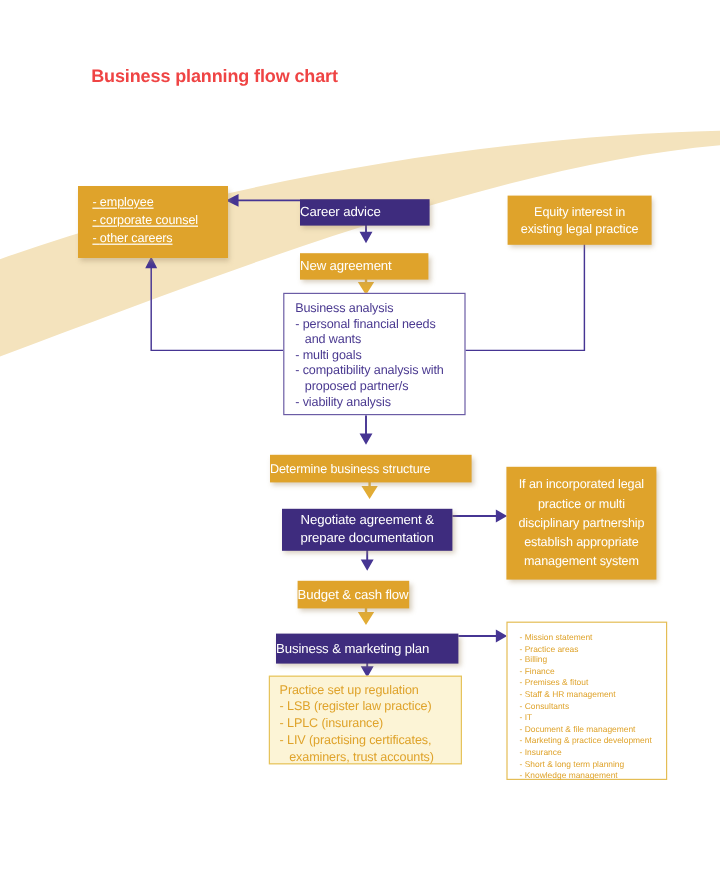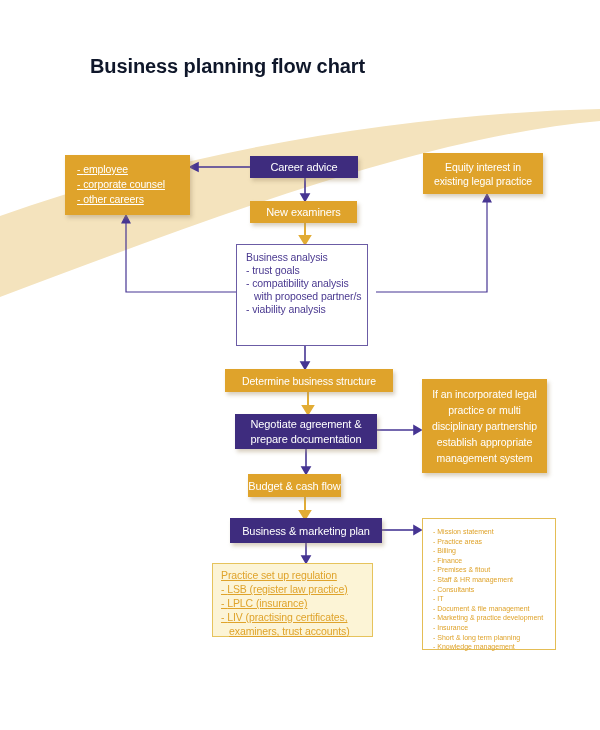--- a/index.html
+++ b/index.html
@@ -3,70 +3,70 @@
 <meta charset="utf-8">
 <style>
   html,body{margin:0;padding:0;}
   body{
     width:600px;height:730px;position:relative;background:#ffffff;
     font-family:"Liberation Sans","DejaVu Sans",sans-serif;
     overflow:hidden;letter-spacing:-0.1px;
   }
   .abs{position:absolute;box-sizing:border-box;}
   #page-title{
-    left:90px;top:55px;font-size:20px;font-weight:bold;color:#0f172a;
+    left:76px;top:55px;font-size:15px;font-weight:bold;color:#ef4444;
   }
   svg.layer{position:absolute;left:0;top:0;pointer-events:none;}
   #swoosh-layer{z-index:0;}
   #arrow-layer{z-index:1;}
   .node{z-index:2;}
   .gold-box{
     background:#DFA32B;color:#ffffff;
     box-shadow:2px 3px 4px rgba(168,148,112,0.45);
   }
   .purple-box{
     background:#3E2C7E;color:#ffffff;
     box-shadow:2px 3px 4px rgba(168,148,112,0.45);
   }
   .outline-box{background:#ffffff;}
-  .center-txt{display:flex;align-items:center;justify-content:center;text-align:center;}
+  .center-txt{display:flex;align-items:center;text-align:center;margin-top:10px;}
   .fs11{font-size:11px;}
   .fs105{font-size:10.5px;}
   ul.dash-list{margin:0;padding:0;list-style:none;}
   ul.dash-list li{padding-left:8px;text-indent:-8px;}
   ul.dash-list li::before{content:"- ";}
   
   #careers-box{left:65px;top:155px;width:125px;height:60px;padding:7px 4px 0 12px;line-height:15px;text-decoration:underline;}
   
   #career-advice-box{left:250px;top:156px;width:108px;height:22px;}
   
   #equity-box{left:423px;top:153px;width:120px;height:41px;padding:0 6px;line-height:14px;}
   
   #new-practice-box{left:250px;top:201px;width:107px;height:22px;}
   
   #business-analysis-box{
-    left:236px;top:244px;width:132px;height:102px;
+    left:236px;top:244px;width:152px;height:102px;
     border:1px solid #6B5CA5;color:#4A3990;padding:6px 5px 0 9px;line-height:13px;
   }
   #business-analysis-box .box-title{padding-left:0;}
   
   #determine-box{left:225px;top:369px;width:168px;height:23px;}
   
   #negotiate-box{left:235px;top:414px;width:142px;height:35px;line-height:15px;padding:0 8px;}
   
   #incorporated-box{left:422px;top:379px;width:125px;height:94px;padding:0 7px;line-height:16px;}
   
   #budget-box{left:248px;top:474px;width:93px;height:23px;}
   
   #marketing-box{left:230px;top:518px;width:152px;height:25px;}
   
   #regulation-box{
-    left:212px;top:563px;width:161px;height:74px;
+    left:224px;top:563px;width:161px;height:74px;
     background:#FCF4D6;border:1px solid #E6C35C;color:#DFA32B;
-    padding:4px 4px 0 8px;line-height:14px;text-decoration:underline;
+    padding:4px 4px 0 8px;line-height:14px;
   }
   
   #management-box{
     left:422px;top:518px;width:134px;height:132px;
     background:#ffffff;border:1px solid #E4BD55;color:#DFA32B;
     padding:8px 2px 0 10px;font-size:7px;line-height:9.6px;letter-spacing:0;
   }
   #management-box li{padding-left:6px;text-indent:-6px;}
 </style>
 </head>
@@ -121,27 +121,28 @@
 
 <div class="abs node purple-box center-txt fs11" id="career-advice-box">
   <span>Career advice</span>
 </div>
 
 <div class="abs node gold-box center-txt fs105" id="equity-box">
   <span>Equity interest in existing legal practice</span>
 </div>
 
 <div class="abs node gold-box center-txt fs11" id="new-practice-box">
-  <span>New examiners</span>
+  <span>New agreement</span>
 </div>
 
 <div class="abs node outline-box fs105" id="business-analysis-box">
   <div class="box-title">Business analysis</div>
   <ul class="dash-list">
-      <li>trust goals</li>
+      <li>personal financial needs and wants</li>
+      <li>multi goals</li>
       <li>compatibility analysis with proposed partner/s</li>
       <li>viability analysis</li>
     </ul>
 </div>
 
 <div class="abs node gold-box center-txt fs105" id="determine-box">
   <span>Determine business structure</span>
 </div>
 
 <div class="abs node purple-box center-txt fs11" id="negotiate-box">

